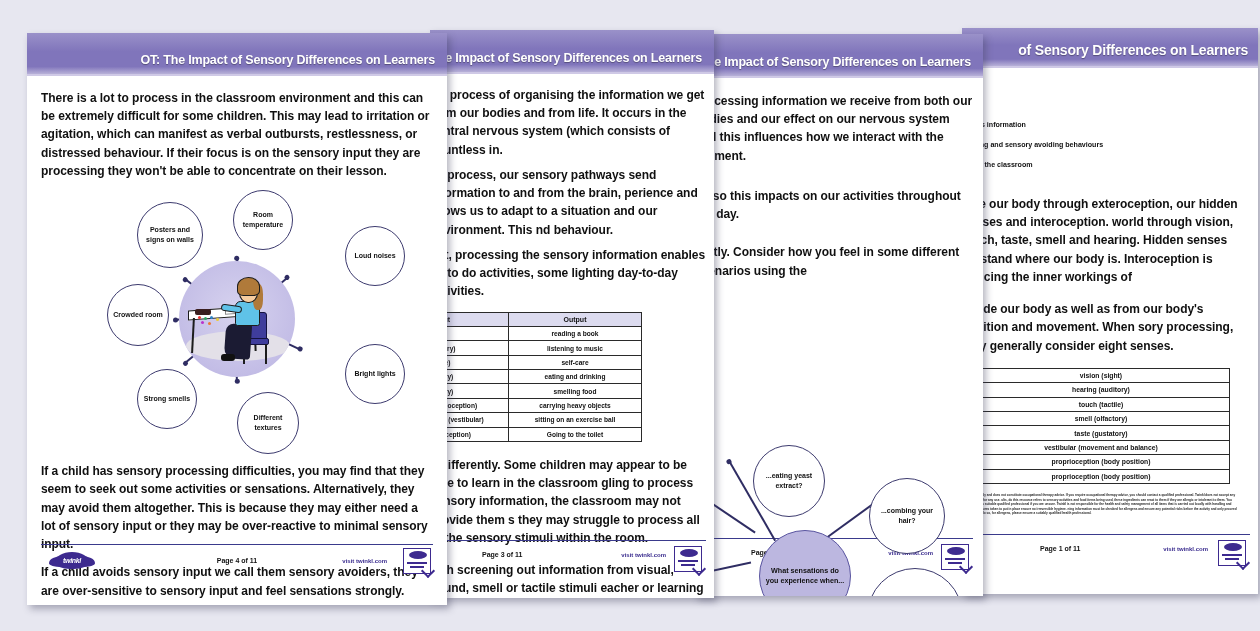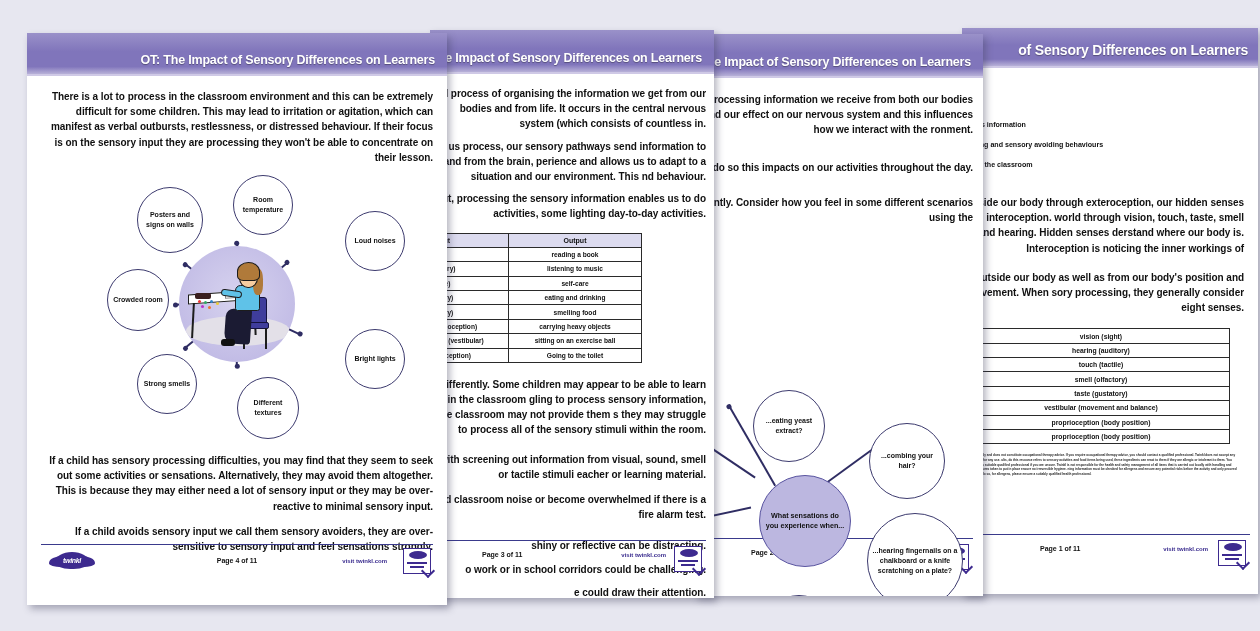--- a/index.html
+++ b/index.html
@@ -45,27 +45,26 @@
     text-shadow: 0 1px 1px rgba(0,0,0,.35);
   }
   .body-area {
     position: relative;
     padding: 0;
     height: calc(100% - 46px);
   }
 
   
   .para {
-    font-size: 10px;
+    font-size: 12px;
     line-height: 1.52;
     color: #101010;
     font-weight: bold;
     margin: 0 0 7px 0;
     letter-spacing: -0.05px;
-    text-align: right;
   }
   .para.tight { margin-bottom: 4px; }
 
   
   .footer {
     position: absolute;
     left: 0; right: 0; bottom: 8px;
     height: 42px;
   }
   .footer-rule {
@@ -528,21 +527,21 @@
           <div class="bubble" style="left:166px; top:6px; width:60px; height:60px;">Room temperature</div>
           <div class="bubble" style="left:278px; top:42px; width:60px; height:60px;">Loud noises</div>
           <div class="bubble" style="left:278px; top:160px; width:60px; height:60px;">Bright lights</div>
           <div class="bubble" style="left:170px; top:208px; width:62px; height:62px;">Different textures</div>
           <div class="bubble" style="left:70px; top:185px; width:60px; height:60px;">Strong smells</div>
           <div class="bubble" style="left:40px; top:100px; width:62px; height:62px;">Crowded room</div>
           <div class="bubble" style="left:70px; top:18px; width:66px; height:66px;">Posters and signs on walls</div>
         </div>
 
 
-        <div class="para" style="margin-top:16px; margin-bottom:10px;">If a child has sensory processing difficulties, you may find that they seem to seek out some activities or sensations. Alternatively, they may avoid them altogether. This is because they may either need a lot of sensory input or they may be over-reactive to minimal sensory input.</div>
+        <div class="para" style="margin-top:10px; margin-bottom:10px;">If a child has sensory processing difficulties, you may find that they seem to seek out some activities or sensations. Alternatively, they may avoid them altogether. This is because they may either need a lot of sensory input or they may be over-reactive to minimal sensory input.</div>
         <div class="para">If a child avoids sensory input we call them sensory avoiders, they are over-sensitive to sensory input and feel sensations strongly.</div>
 
         <div class="footer" style="bottom:16px; left:14px; right:14px;">
           <div class="footer-rule"></div>
           <div class="twinkl-cloud" style="left:14px; top:8px;">
             <span>twinkl</span>
           </div>
           <div class="pg-num" style="top:13px;">Page 4 of 11</div>
           <div class="visit" style="right:46px; top:14px;">visit twinkl.com</div>
           <div class="badge" style="top:4px; right:2px;">

